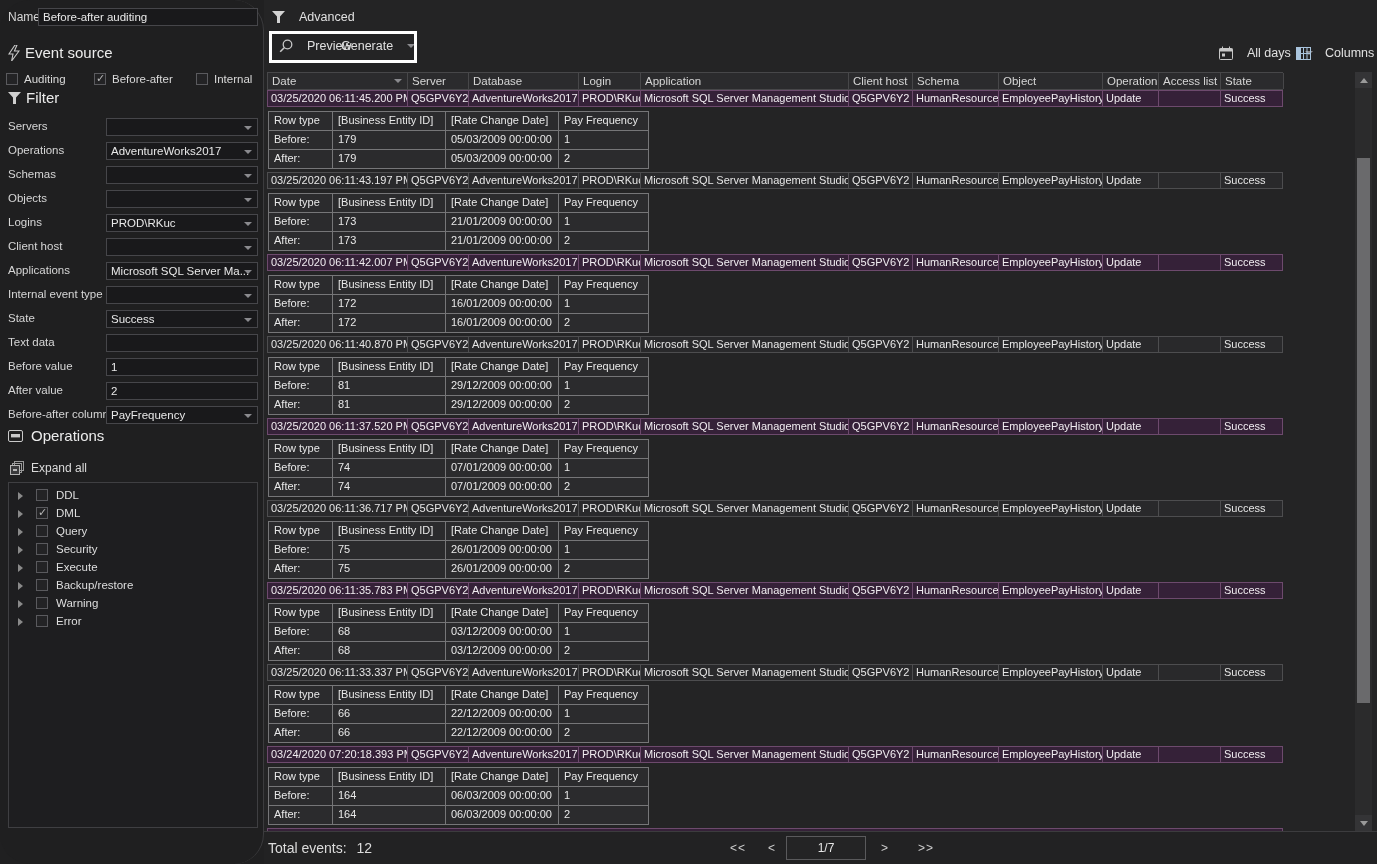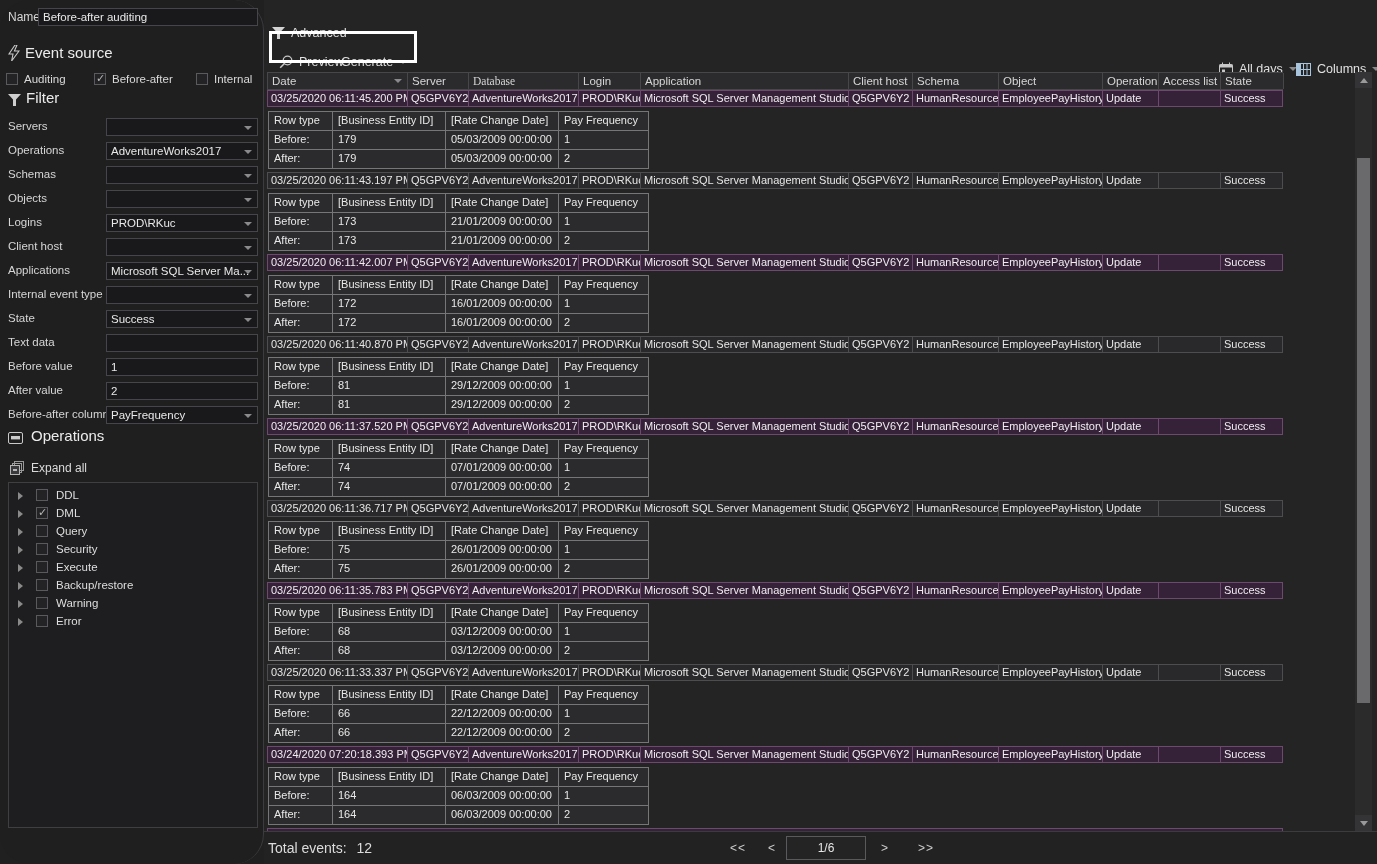--- a/index.html
+++ b/index.html
@@ -14,42 +14,42 @@
   
   .left-panel { position:absolute; left:0; top:0; width:264px; height:864px; background:#1f1f20; border-right:1px solid #3c3c3e; z-index:2;border-radius:30px; }
   .lbl { color:#d6d6d6; }
   .name-row { position:absolute; left:8px; top:8px; display:flex; align-items:center; }
   .name-row .lbl { width:30px; }
   .text-input, .dd {
     background:#19191b; border:1px solid #46464a; color:#e8e8e8; height:18px;
     font-family:"Liberation Sans",sans-serif; font-size:11.5px; padding:0 4px;
   }
   .name-input { width:220px; }
-  .section-title { position:absolute; left:8px; display:flex; align-items:flex-end; gap:5px; font-size:15px; color:#ececec; }
+  .section-title { position:absolute; left:8px; display:flex; align-items:center; gap:5px; font-size:15px; color:#ececec; }
   .cb-item { position:absolute; top:73px; display:flex; align-items:center; gap:6px; color:#d9d9d9; font-size:11.5px; }
   .checkbox { width:12px; height:12px; background:#232325; border:1px solid #5a5a5e; position:relative; flex:0 0 12px; }
   .checkbox.checked::after { content:"\2713"; position:absolute; left:1px; top:-2px; color:#b9b9b9; font-size:11px; }
   .field-row { position:absolute; left:0; height:18px; width:264px; }
   .field-row .lbl { position:absolute; left:8px; top:2px; font-size:11.5px; white-space:nowrap; }
   .field-row .ctrl { position:absolute; left:106px; top:0; width:152px; }
   .dd { display:flex; align-items:center; width:152px; position:relative; }
   .dd .dd-value { flex:1; white-space:nowrap; overflow:hidden; }
   .caret { width:0; height:0; border-left:4px solid transparent; border-right:4px solid transparent; border-top:4px solid #8a8a8e; }
   .dd .caret { position:absolute; right:5px; top:7px; }
   .ti { width:152px; }
   .expand-all { position:absolute; left:10px; top:461px; display:flex; align-items:center; gap:7px; color:#dadada; font-size:12px; }
   .tree-box { position:absolute; left:8px; top:482px; width:250px; height:346px; border:1px solid #3f3f42; background:#1e1e20; }
   .tree-item { position:relative; height:18px; display:flex; align-items:center; }
   .tree-item:first-child { margin-top:4px; }
   .tree-arrow { position:absolute; left:9px; top:5px; width:0; height:0; border-top:4px solid transparent; border-bottom:4px solid transparent; border-left:5px solid #8a8a8a; }
   .tree-cb { position:absolute; left:27px; top:2px; }
   .tree-lbl { position:absolute; left:47px; top:2px; color:#dedede; font-size:11.5px; }
 
   
-  .tb-btn { position:absolute; display:flex; align-items:center; gap:6px; color:#e0e0e0; font-size:12.5px; cursor:default;margin-top:16px; }
+  .tb-btn { position:absolute; display:flex; align-items:center; gap:14px; color:#e0e0e0; font-size:12.5px; cursor:default; }
   .highlight-box { position:absolute; left:269px; top:31px; width:148px; height:32px; border:3px solid #ffffff; z-index:5; }
   .advanced { left:272px; top:10px; }
   .preview { left:279px; top:39px; }
   .generate { left:341px; top:39px; }
   .all-days { left:1219px; top:46px; }
   .columns-btn { left:1296px; top:46px; }
 
   
   .grid-header { position:absolute; left:267px; top:72px; width:1016px; height:18px; display:flex; background:#2b2b2d; border-top:1px solid #474749; border-bottom:1px solid #474749; border-left:1px solid #474749; z-index:1; }
   .gh-cell { position:relative; border-right:1px solid #474749; color:#d6d6d6; font-size:11.5px; line-height:16px; padding-left:4px; white-space:nowrap; overflow:hidden; }
@@ -332,21 +332,21 @@
     <line x1="11" y1="1" x2="11" y2="12" stroke="#a9c4dd"></line>
     <line x1="5" y1="6.5" x2="14" y2="6.5" stroke="#a9c4dd"></line>
   </svg>
   <span>Columns</span>
   <span class="caret"></span>
 </div>
 
 <div class="grid-header" id="grid-header">
     <div class="gh-cell" style="flex: 0 0 140px;"><span>Date</span><span class="sort-caret"></span></div>
     <div class="gh-cell" style="flex: 0 0 61px;"><span>Server</span></div>
-    <div class="gh-cell" style="flex: 0 0 110px; font-family: Liberation Serif, serif;"><span>Database</span></div>
+    <div class="gh-cell" style="flex: 0 0 110px;"><span>Database</span></div>
     <div class="gh-cell" style="flex: 0 0 62px;"><span>Login</span></div>
     <div class="gh-cell" style="flex: 0 0 208px;"><span>Application</span></div>
     <div class="gh-cell" style="flex: 0 0 64px;"><span>Client host</span></div>
     <div class="gh-cell" style="flex: 0 0 86px;"><span>Schema</span></div>
     <div class="gh-cell" style="flex: 0 0 104px;"><span>Object</span></div>
     <div class="gh-cell" style="flex: 0 0 56px;"><span>Operation</span></div>
     <div class="gh-cell" style="flex: 0 0 62px;"><span>Access list</span></div>
     <div class="gh-cell" style="flex: 0 0 63px;"><span>State</span></div>
   </div>
 <div class="grid-body" id="grid-body">
@@ -678,16 +678,16 @@
     </div>
 </div>
 
 <div class="status-bar">
   <div class="total">
     <span>Total events:</span>
     <span style="margin-left:6px;">12</span>
   </div>
   <div class="pager-item" style="left:466px;">&lt;&lt;</div>
   <div class="pager-item" style="left:504px;">&lt;</div>
-  <div class="page-box">1/6</div>
+  <div class="page-box">1/7</div>
   <div class="pager-item" style="left:617px;">&gt;</div>
   <div class="pager-item" style="left:654px;">&gt;&gt;</div>
 </div>
 
 </body></html>

